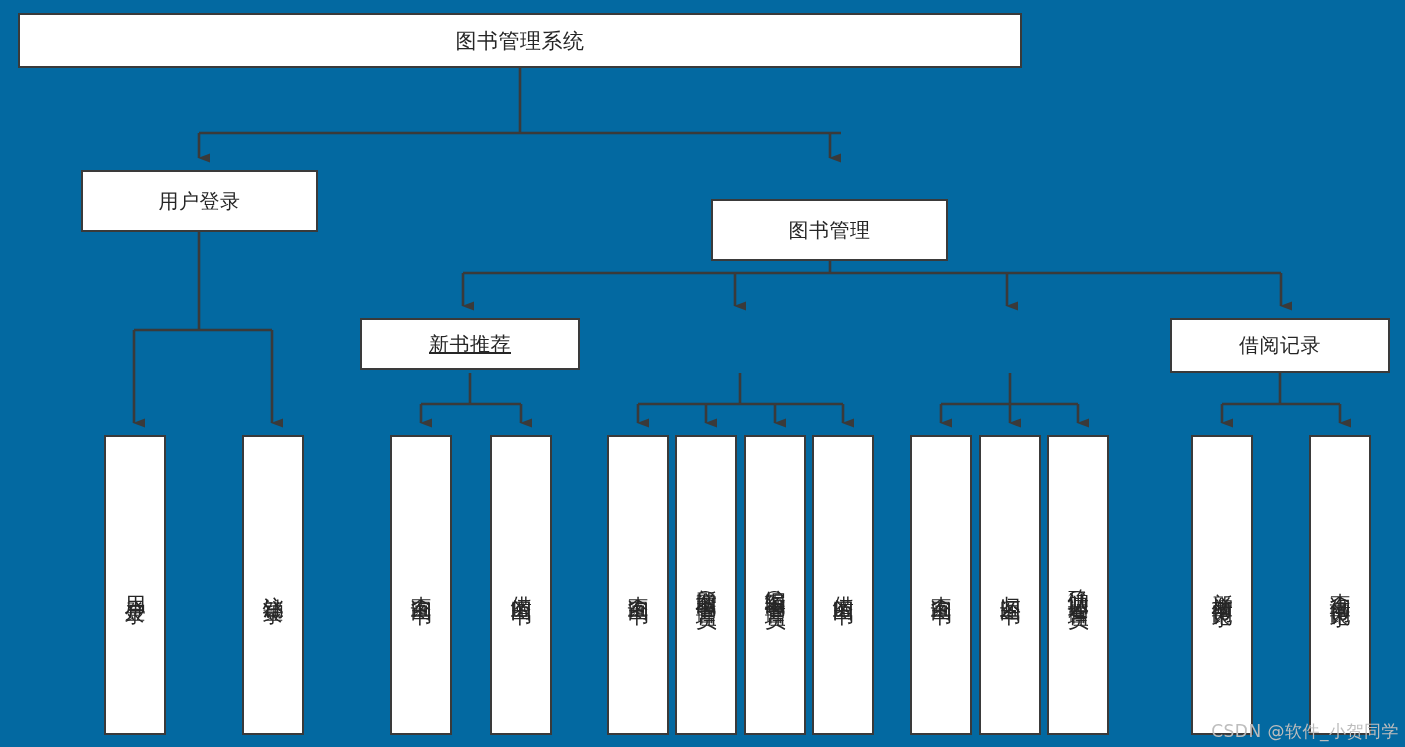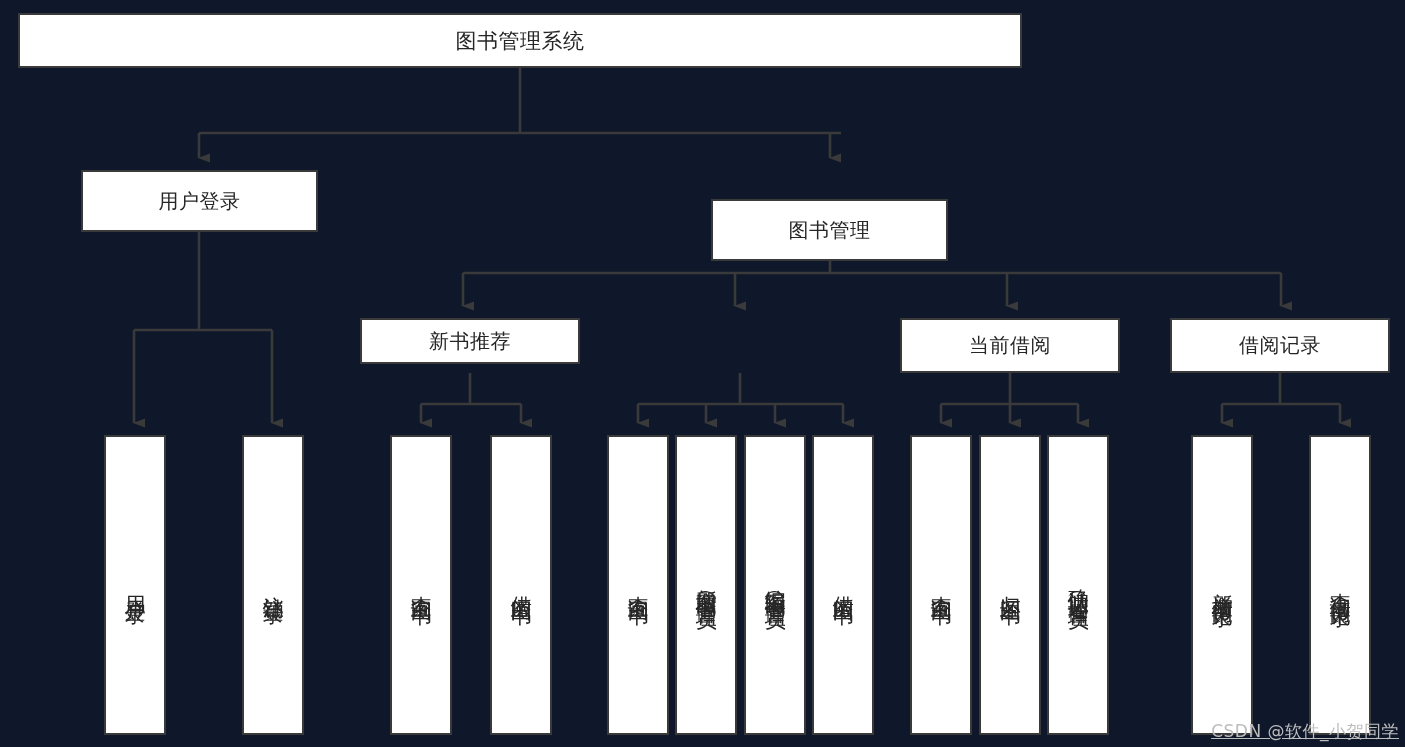--- a/index.html
+++ b/index.html
@@ -3,21 +3,21 @@
 <meta charset="utf-8">
 <title>图书管理系统 功能结构图</title>
 <style>
   html,body{margin:0;padding:0;}
   body{
     width:1405px;height:747px;
     background:#ffffff;
     font-family:"DejaVu Sans","Liberation Sans",sans-serif;
     overflow:hidden;
   }
-  #stage{position:relative;width:1405px;height:747px;background:#0f172a;}
+  #stage{position:relative;width:1405px;height:747px;background:#0369a1;}
 
   svg#wires{position:absolute;left:0;top:0;width:1405px;height:747px;}
 
   .node{
     position:absolute;
     box-sizing:border-box;
     background:#ffffff;
     border:2px solid #3a3a3a;
     display:flex;
     align-items:center;
@@ -48,21 +48,20 @@
 
   .watermark{
     position:absolute;
     right:6px;
     bottom:4px;
     font-size:17px;
     color:#bdbdbd;
     letter-spacing:.5px;
     white-space:nowrap;
     pointer-events:none;
-    text-decoration:underline;
   }
 </style>
 </head>
 <body>
 
 <div id="stage">
 
   <svg id="wires" viewBox="0 0 1405 747" xmlns="http://www.w3.org/2000/svg">
     <defs>
       <marker id="arrow" markerWidth="10" markerHeight="12" refX="4.6" refY="11" orient="auto" markerUnits="userSpaceOnUse">
@@ -117,25 +116,22 @@
     <span>图书管理系统</span>
   </div>
 
   <div class="node lvl2" style="left:81px;top:170px;width:237px;height:62px;">
     <span>用户登录</span>
   </div>
   <div class="node lvl2" style="left:711px;top:170px;width:237px;height:62px;margin-top:29px;">
     <span>图书管理</span>
   </div>
 
-  <div class="node lvl3" style="left:360px;top:318px;width:220px;height:46px;">
+  <div class="node lvl3" style="left:360px;top:318px;width:220px;height:52px;text-decoration:underline;">
     <span>新书推荐</span>
-  </div>
-  <div class="node lvl3" style="left:900px;top:318px;width:220px;height:55px;">
-    <span>当前借阅</span>
   </div>
   <div class="node lvl3" style="left:1170px;top:318px;width:220px;height:55px;">
     <span>借阅记录</span>
   </div>
 
   <div class="node leaf" style="left:104px;top:435px;width:62px;height:300px;">
     <span class="vtxt">用户登录</span>
   </div>
   <div class="node leaf" style="left:242px;top:435px;width:62px;height:300px;">
     <span class="vtxt">注销登录</span>

